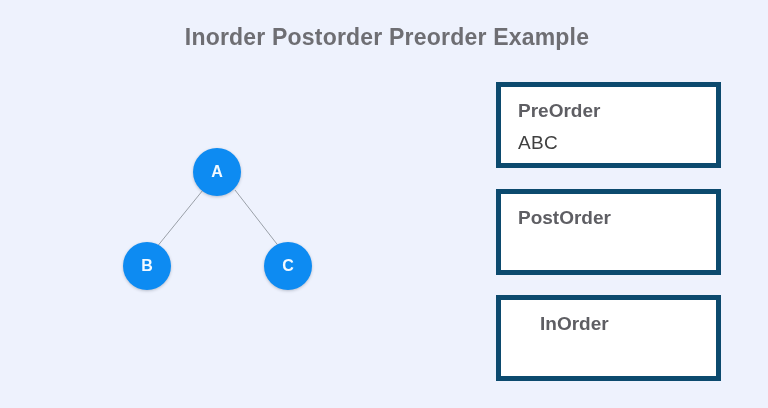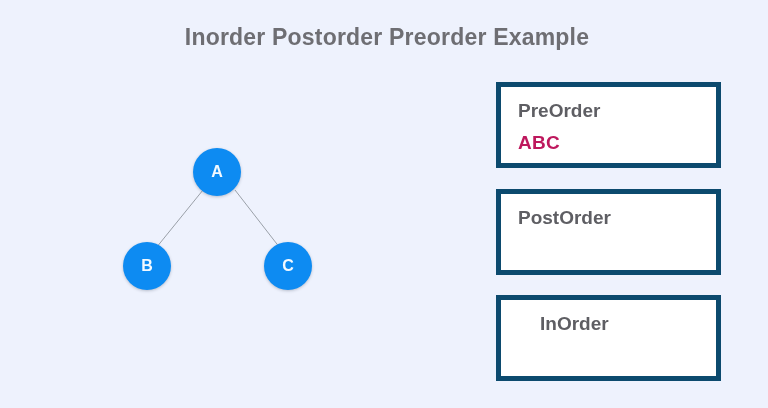--- a/index.html
+++ b/index.html
@@ -82,22 +82,22 @@
   .panel-3 { top: 295px; height: 86px; padding-left: 39px; }
   .panel-title {
     font-size: 19px;
     font-weight: bold;
     color: #5e5e63;
     line-height: 1.05;
     margin-bottom: 12px;
   }
   .panel-value {
     font-size: 19px;
-    font-weight: bold;
-    color: #be185d;
+    font-weight: normal;
+    color: #404040;
     line-height: 1.05;
     letter-spacing: 0.3px;
   }
 </style>
 </head>
 <body>
 
 <div id="page">
 
   <div class="title">Inorder Postorder Preorder Example</div>

